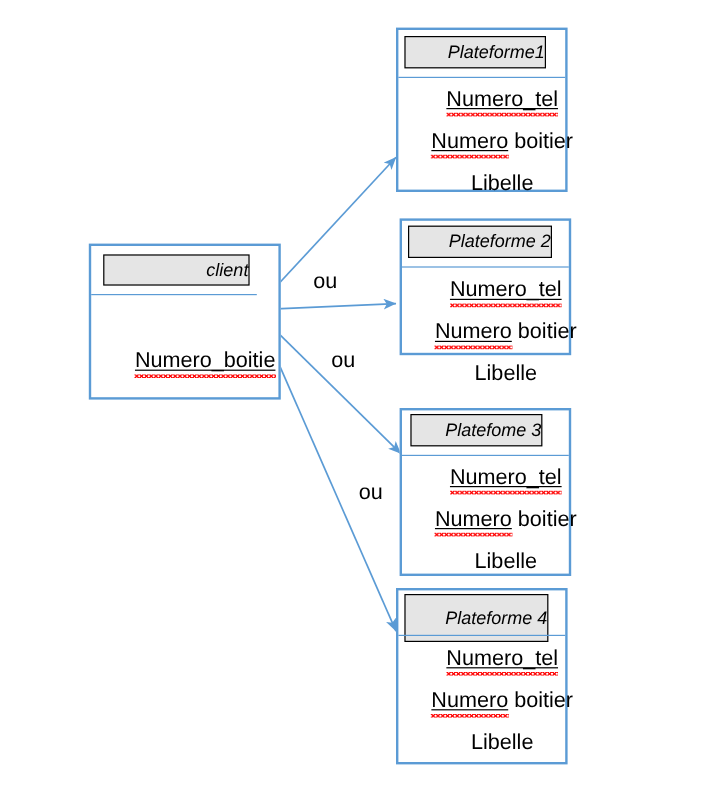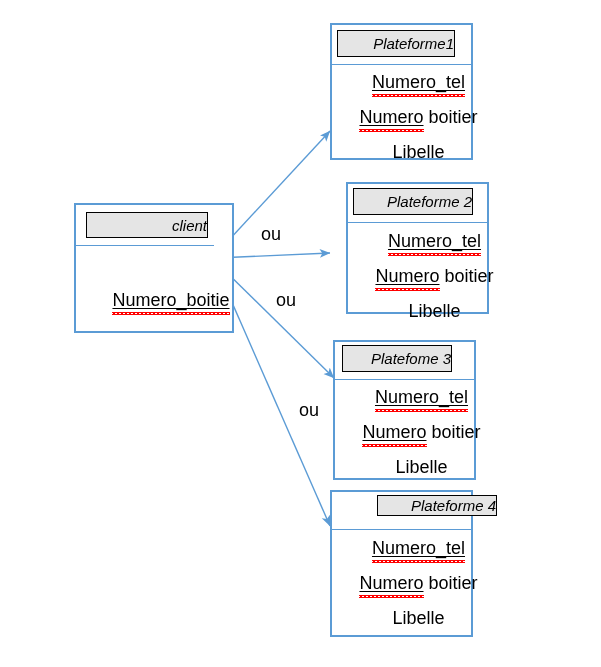--- a/index.html
+++ b/index.html
@@ -129,21 +129,21 @@
       <span class="u">Numero_tel</span><span></span>
     </div>
     <div class="attr" style="top:82px;">
       <span class="u">Numero</span><span> boitier</span>
     </div>
     <div class="attr" style="top:117px;">
       <span>Libelle</span>
     </div>
   </div>
 
-  <div class="entity" style="left:346px; top:182px; width:143px; height:132px;">
+  <div class="entity" style="left:333px; top:182px; width:143px; height:114px;">
     <div class="entity-title" style="left:5px; top:4px; width:120px; height:27px;">
       <span>Plateforme 2</span>
     </div>
     <div class="entity-divider" style="left:0px; top:38px; width:139px;"></div>
     <div class="attr" style="top:47px;">
       <span class="u">Numero_tel</span><span></span>
     </div>
     <div class="attr" style="top:82px;">
       <span class="u">Numero</span><span> boitier</span>
     </div>
@@ -162,21 +162,21 @@
     </div>
     <div class="attr" style="top:80px;">
       <span class="u">Numero</span><span> boitier</span>
     </div>
     <div class="attr" style="top:115px;">
       <span>Libelle</span>
     </div>
   </div>
 
   <div class="entity" style="left:330px; top:490px; width:143px; height:147px;">
-    <div class="entity-title" style="left:5px; top:3px; width:120px; height:21px;margin-left:40px;">
+    <div class="entity-title" style="left:5px; top:3px; width:120px; height:40px;">
       <span>Plateforme 4</span>
     </div>
     <div class="entity-divider" style="left:0px; top:37px; width:139px;"></div>
     <div class="attr" style="top:46px;">
       <span class="u">Numero_tel</span><span></span>
     </div>
     <div class="attr" style="top:81px;">
       <span class="u">Numero</span><span> boitier</span>
     </div>
     <div class="attr" style="top:116px;">

